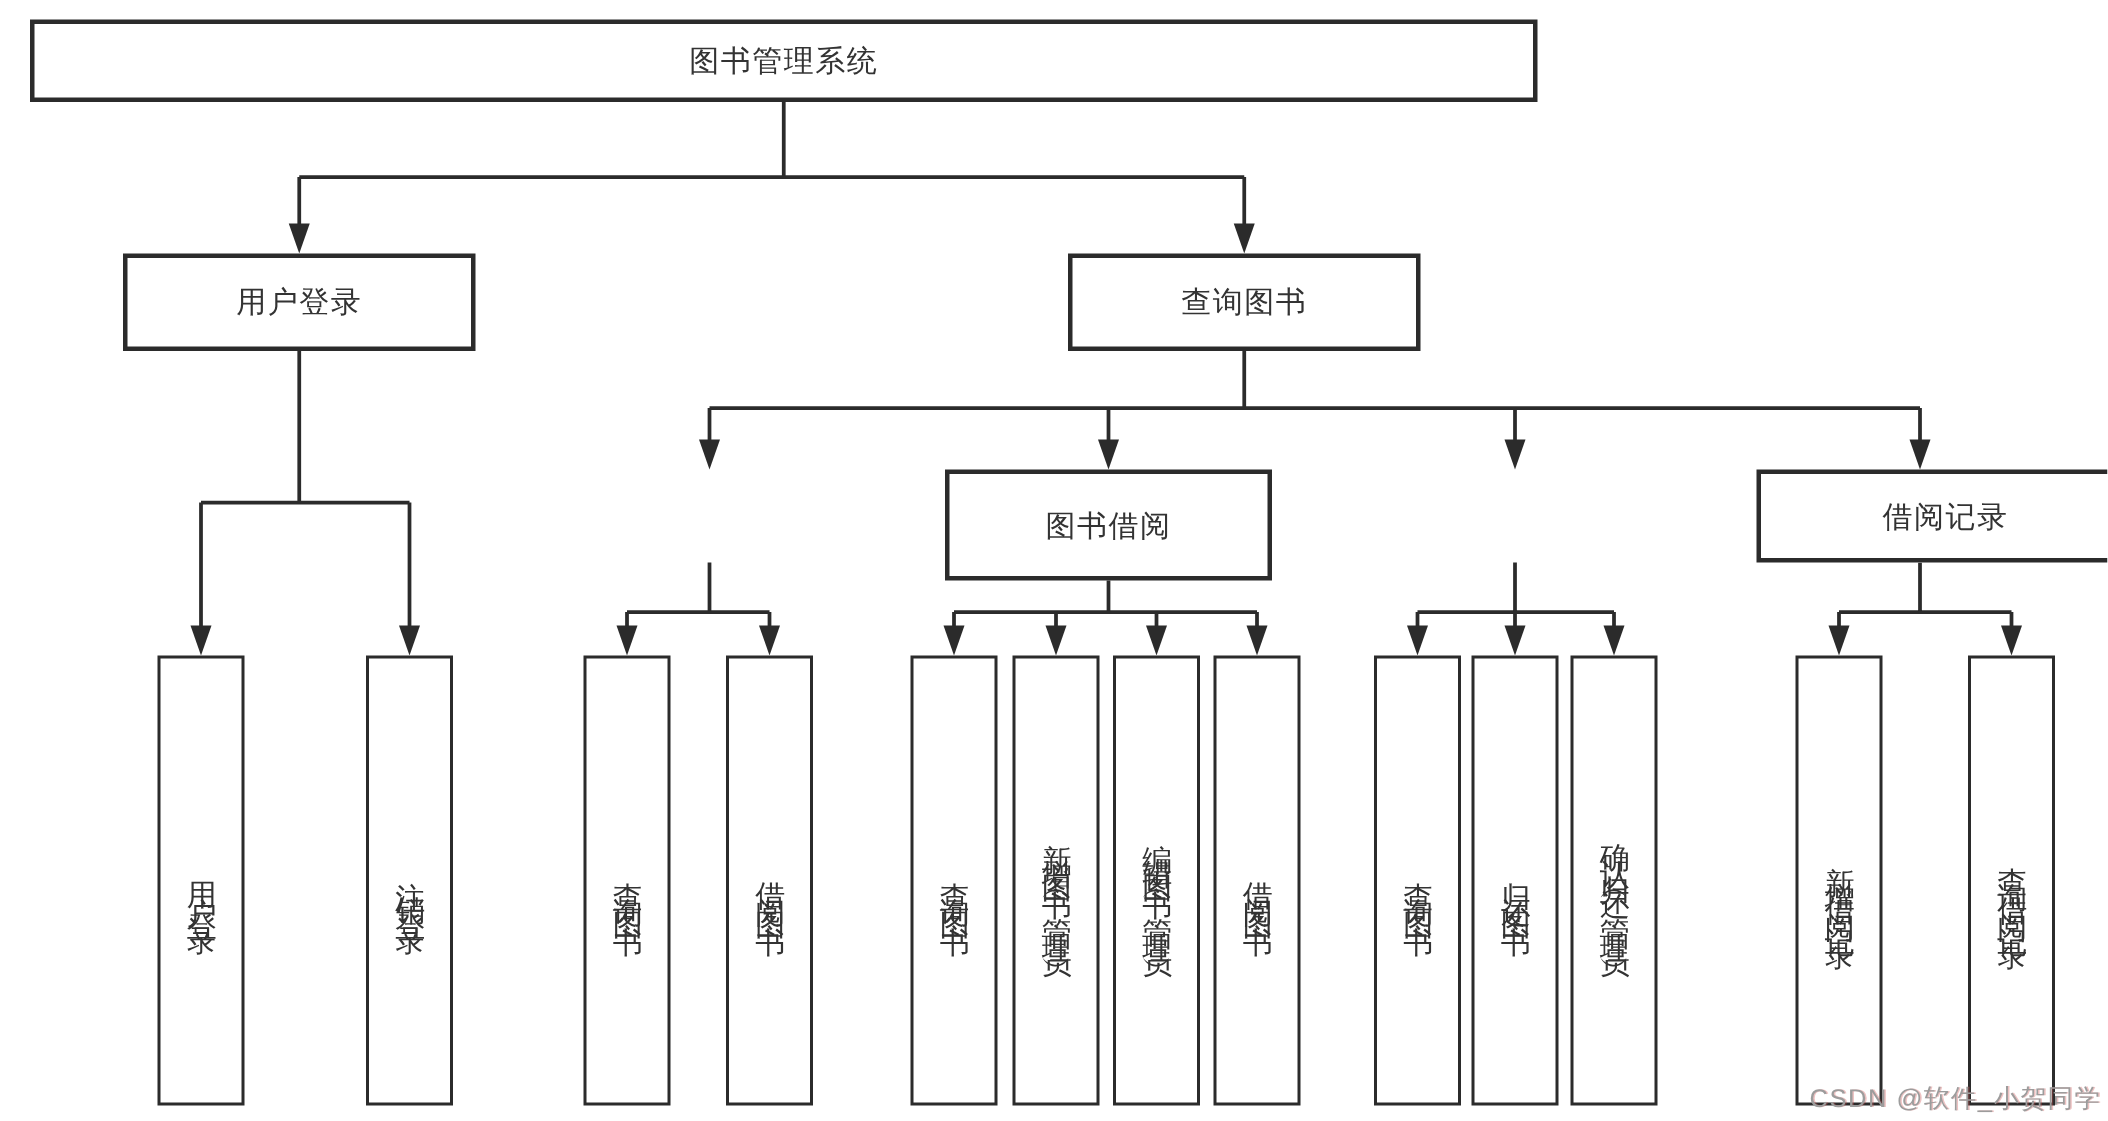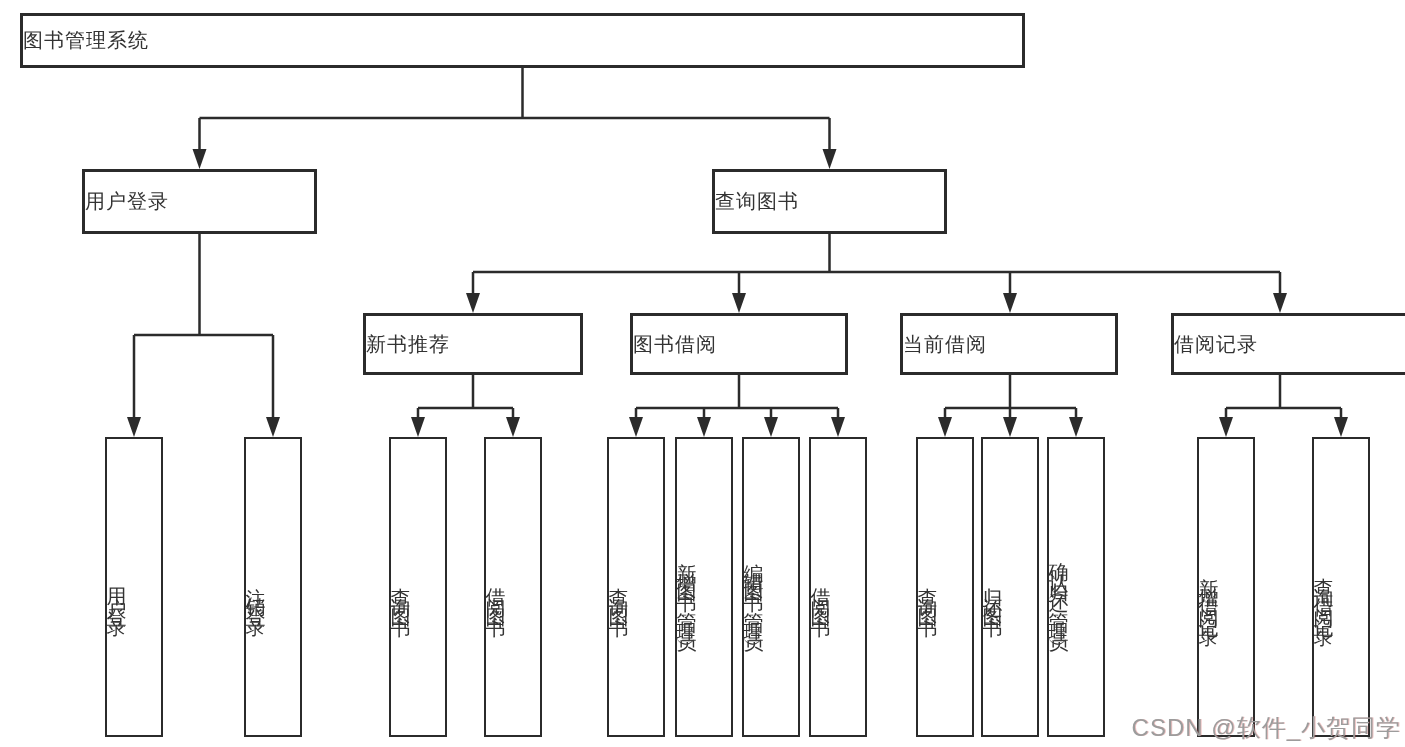--- a/index.html
+++ b/index.html
@@ -9,21 +9,21 @@
     background:#ffffff;
     font-family:"Liberation Sans","DejaVu Sans",sans-serif;
     overflow:hidden;
   }
   #wires{position:absolute;left:0;top:0;z-index:1;}
   .box{
     position:absolute;
     box-sizing:border-box;
     background:#ffffff;
     border:3px solid #2b2b2b;
-    display:flex;align-items:center;justify-content:flex-start;
+    display:flex;align-items:center;justify-content:center;
     color:#333333;
     font-size:20px;
     z-index:2;
     letter-spacing:1px;
   }
   .leaf{
     border-width:2px;
     width:58px;top:437px;height:300px;
   }
   .leaf .vtext{
@@ -31,21 +31,21 @@
     text-orientation:mixed;
     line-height:1;
     letter-spacing:10px;
     margin-bottom:-10px; 
     font-size:20px;
     white-space:nowrap;
   }
   .watermark{
     position:absolute;
     right:4px;bottom:3px;
-    font-size:24px;
+    font-size:17px;
     color:#9c9c9c;
     text-shadow:1px 0 0 rgba(205,80,80,0.35);
     z-index:3;
     letter-spacing:1px;
   }
 </style>
 </head>
 <body>
 
 <div id="canvas">
@@ -94,28 +94,22 @@
     <span>图书管理系统</span>
   </div>
 
   <div class="box" style="left:82px;top:169px;width:235px;height:65px;">
     <span>用户登录</span>
   </div>
   <div class="box" style="left:712px;top:169px;width:235px;height:65px;">
     <span>查询图书</span>
   </div>
 
-  <div class="box" style="left:363px;top:313px;width:220px;height:62px;">
-    <span>新书推荐</span>
-  </div>
-  <div class="box" style="left:630px;top:313px;width:218px;height:62px;">
+  <div class="box" style="left:630px;top:313px;width:218px;height:74px;">
     <span>图书借阅</span>
-  </div>
-  <div class="box" style="left:900px;top:313px;width:218px;height:62px;">
-    <span>当前借阅</span>
   </div>
   <div class="box" style="left:1171px;top:313px;width:252px;height:62px;">
     <span>借阅记录</span>
   </div>
 
   <div class="box leaf" style="left:105px;">
     <span class="vtext">用户登录</span>
   </div>
   <div class="box leaf" style="left:244px;">
     <span class="vtext">注销登录</span>

